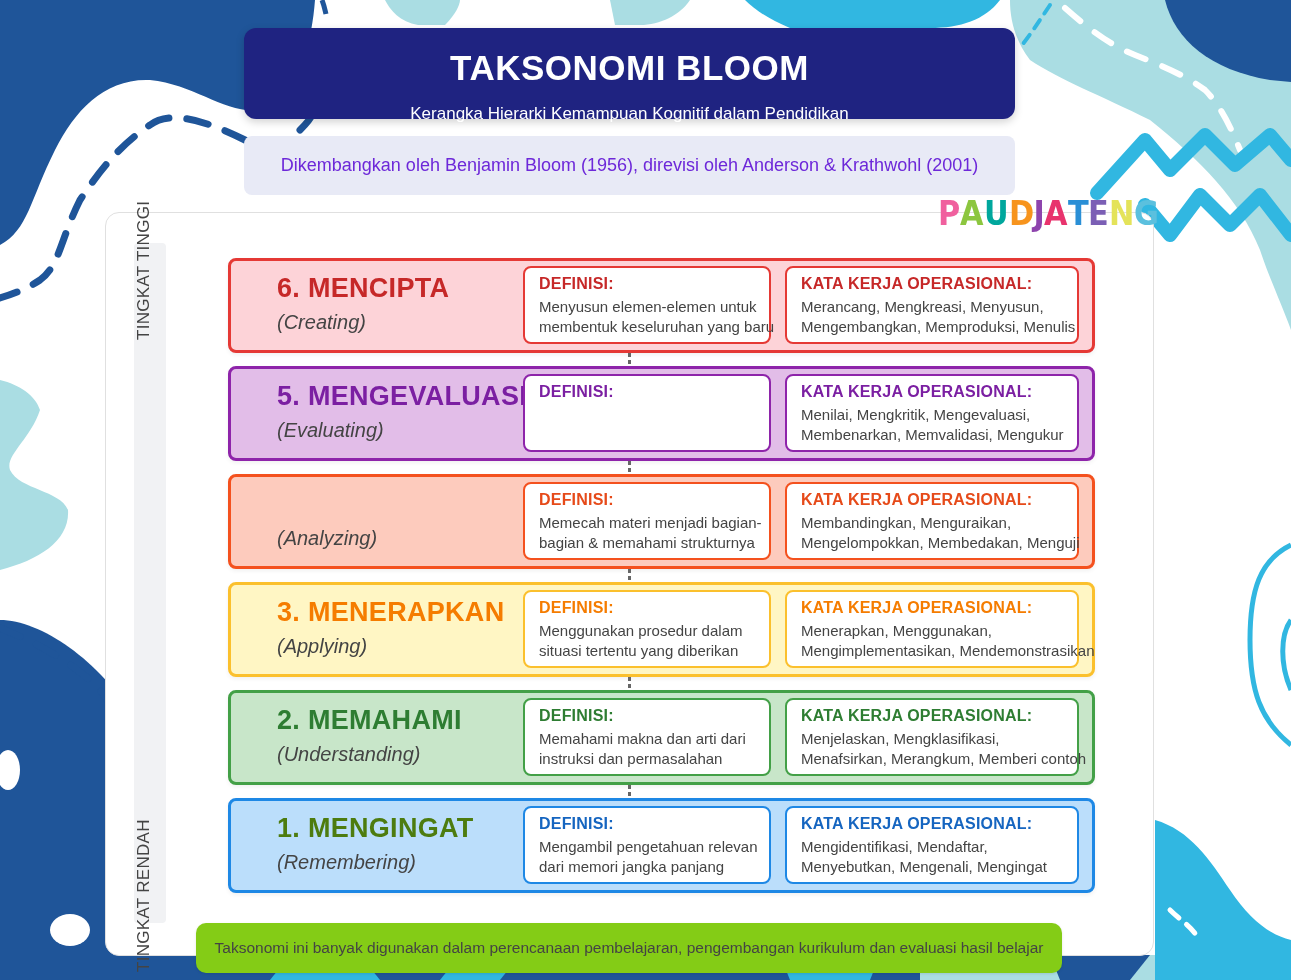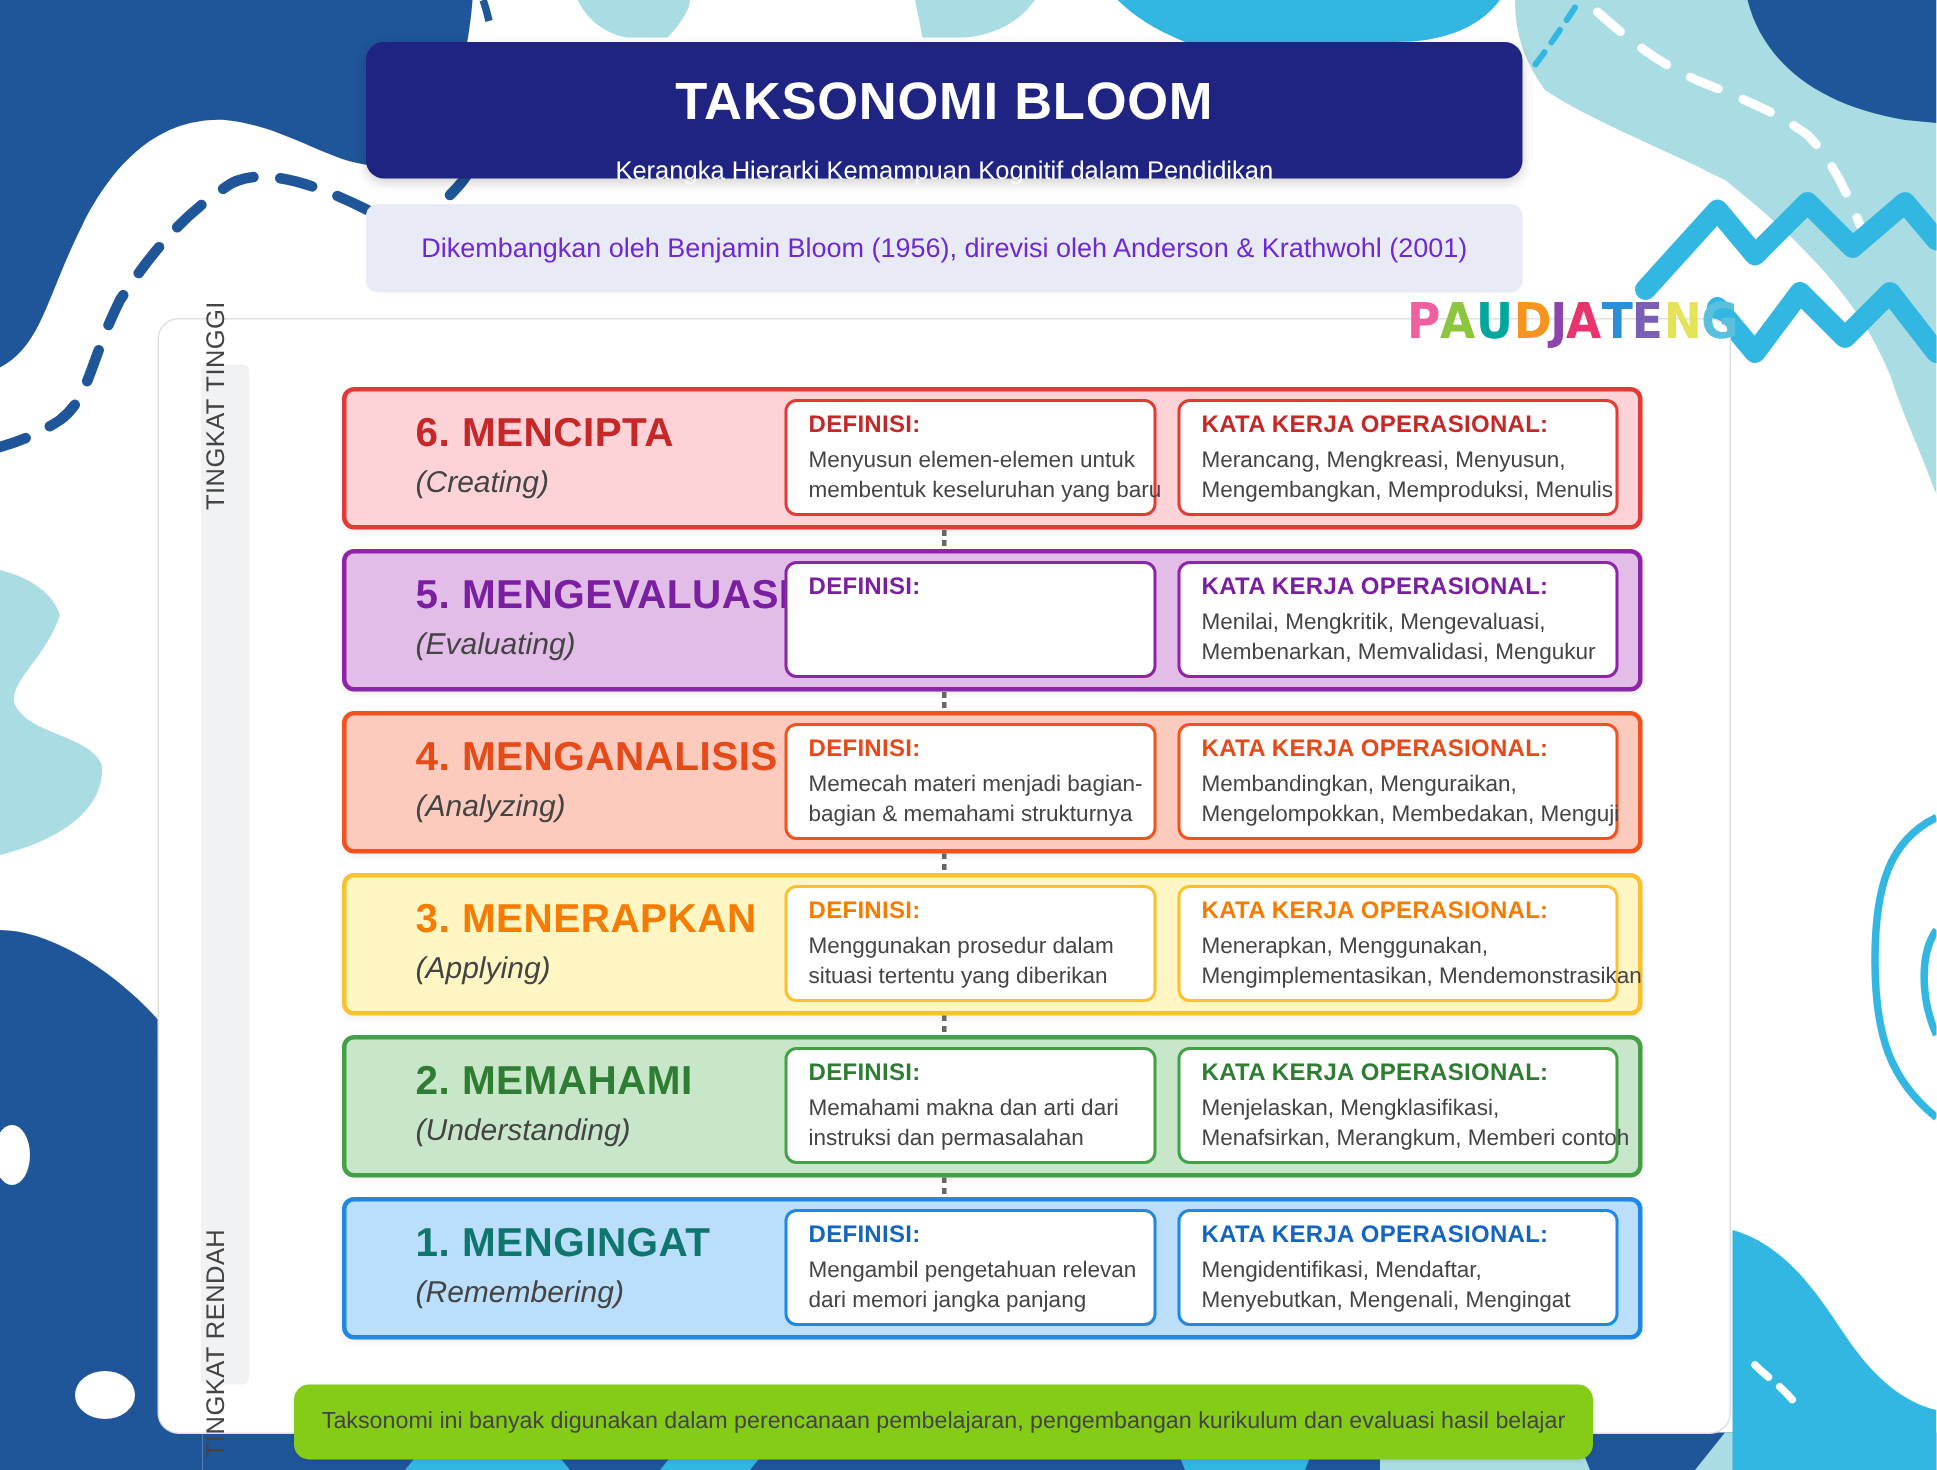--- a/index.html
+++ b/index.html
@@ -177,21 +177,20 @@
       <div class="box box-kko" style="border-color:#8e24aa">
         <div class="h" style="color:#7b1fa2">KATA KERJA OPERASIONAL:</div>
         <div class="b">
           <div>Menilai, Mengkritik, Mengevaluasi,</div>
           <div>Membenarkan, Memvalidasi, Mengukur</div>
         </div>
       </div>
     </div>
     <div class="connector" style="top: 461px;"></div>
     <div class="level" style="top: 474px; background: rgb(253, 203, 189); border-color: rgb(244, 81, 30);">
-      <div class="lv-name" style="color:#e64a19">4. MENGANALISIS</div>
       <div class="lv-en">(Analyzing)</div>
       <div class="box box-def" style="border-color:#f4511e">
         <div class="h" style="color:#e64a19">DEFINISI:</div>
         <div class="b">
           <div>Memecah materi menjadi bagian-</div>
           <div>bagian &amp; memahami strukturnya</div>
         </div>
       </div>
       <div class="box box-kko" style="border-color:#f4511e">
         <div class="h" style="color:#e64a19">KATA KERJA OPERASIONAL:</div>
@@ -234,21 +233,21 @@
       <div class="box box-kko" style="border-color:#43a047">
         <div class="h" style="color:#2e7d32">KATA KERJA OPERASIONAL:</div>
         <div class="b">
           <div>Menjelaskan, Mengklasifikasi,</div>
           <div>Menafsirkan, Merangkum, Memberi contoh</div>
         </div>
       </div>
     </div>
     <div class="connector" style="top: 785px;"></div>
     <div class="level" style="top: 798px; background: rgb(187, 222, 251); border-color: rgb(30, 136, 229);">
-      <div class="lv-name" style="color:#0f766e">1. MENGINGAT</div>
+      <div class="lv-name" style="color:#4d7c0f">1. MENGINGAT</div>
       <div class="lv-en">(Remembering)</div>
       <div class="box box-def" style="border-color:#1e88e5">
         <div class="h" style="color:#1565c0">DEFINISI:</div>
         <div class="b">
           <div>Mengambil pengetahuan relevan</div>
           <div>dari memori jangka panjang</div>
         </div>
       </div>
       <div class="box box-kko" style="border-color:#1e88e5">
         <div class="h" style="color:#1565c0">KATA KERJA OPERASIONAL:</div>

